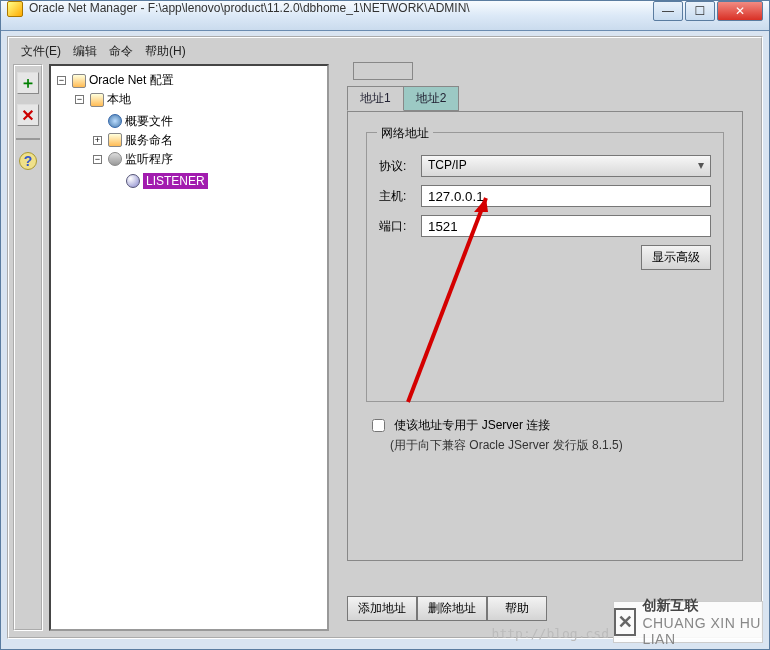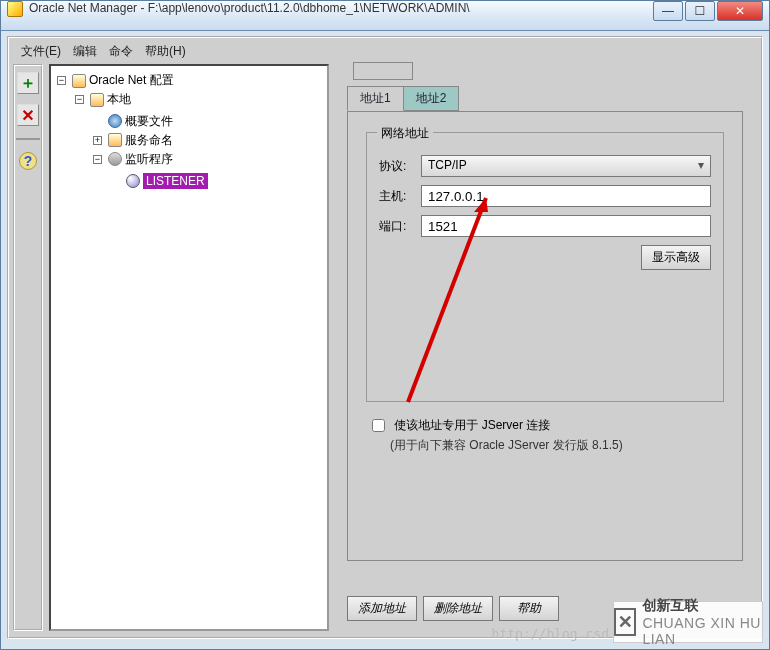--- a/index.html
+++ b/index.html
@@ -43,21 +43,21 @@
   .row { display:flex; align-items:center; margin:8px 0;}
   .row label { width:42px; text-align:left;}
   .select { flex:1; height:22px; background:linear-gradient(#f7f7f7,#d8d8d8); border:1px solid #777; padding:2px 18px 2px 6px; position:relative;}
   .select::after { content:"▾"; position:absolute; right:6px; top:2px; color:#555;}
   .txt { flex:1; height:22px; background:#fff; border:1px solid #777; padding:2px 6px;}
   .btn { border:1px solid #777; background:linear-gradient(#f3f3f3,#d4d4d4); padding:3px 10px; min-width:60px; text-align:center;}
   .adv { display:flex; justify-content:flex-end; margin-top:8px;}
   .checkrow { margin-top:14px; padding-left:2px;}
   .checkrow input { vertical-align:middle; margin-right:6px;}
   .sub { color:#333; margin-left:22px; margin-top:2px;}
-  .btmbtns { position:absolute; left:12px; bottom:10px; display:flex; gap:6px;font-style:italic;}
+  .btmbtns { position:absolute; left:12px; bottom:10px; display:flex; }
   .arrow { position:absolute; pointer-events:none;}
   .arrowline { stroke:#d40000; stroke-width:4; fill:none;}
   .arrowhead { fill:#d40000;}
   .watermark { position:absolute; right:6px; bottom:6px; width:150px; height:42px; background:rgba(255,255,255,0.9); border:1px solid #ccc; display:flex; align-items:center; justify-content:center; gap:6px;}
   .wm-icon { width:28px; height:28px; border:2px solid #666; color:#666; font-weight:bold; font-size:18px; display:flex; align-items:center; justify-content:center;}
   .wm-txt { font-size:14px; font-weight:bold; color:#444;}
   .wm-sub { font-size:14px; color:#888; display:block; font-weight:normal; letter-spacing:0.5px;}
   .urlwm { position:absolute; right:160px; bottom:8px; color:#bbb; font-size:13px; font-family:monospace;}
 </style>
 </head>

